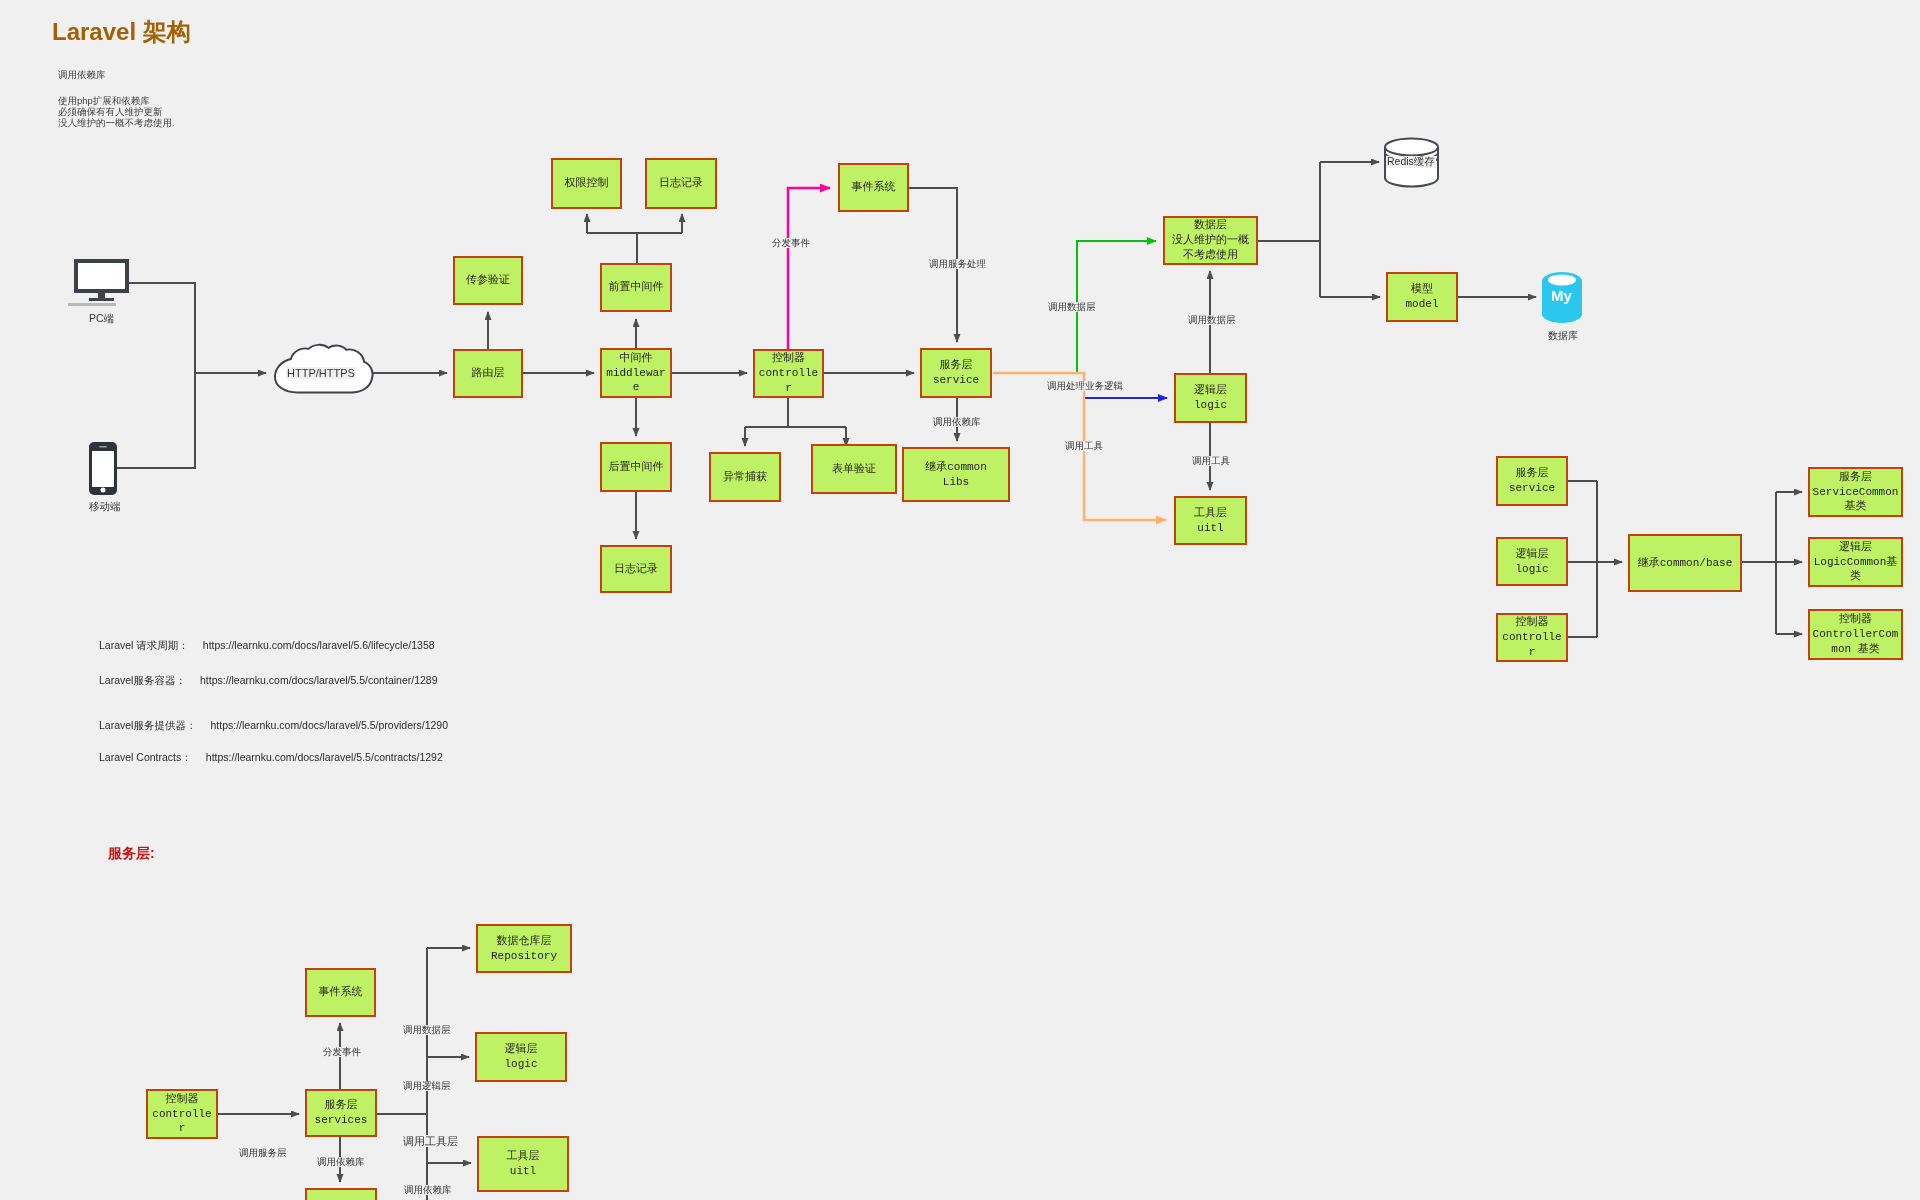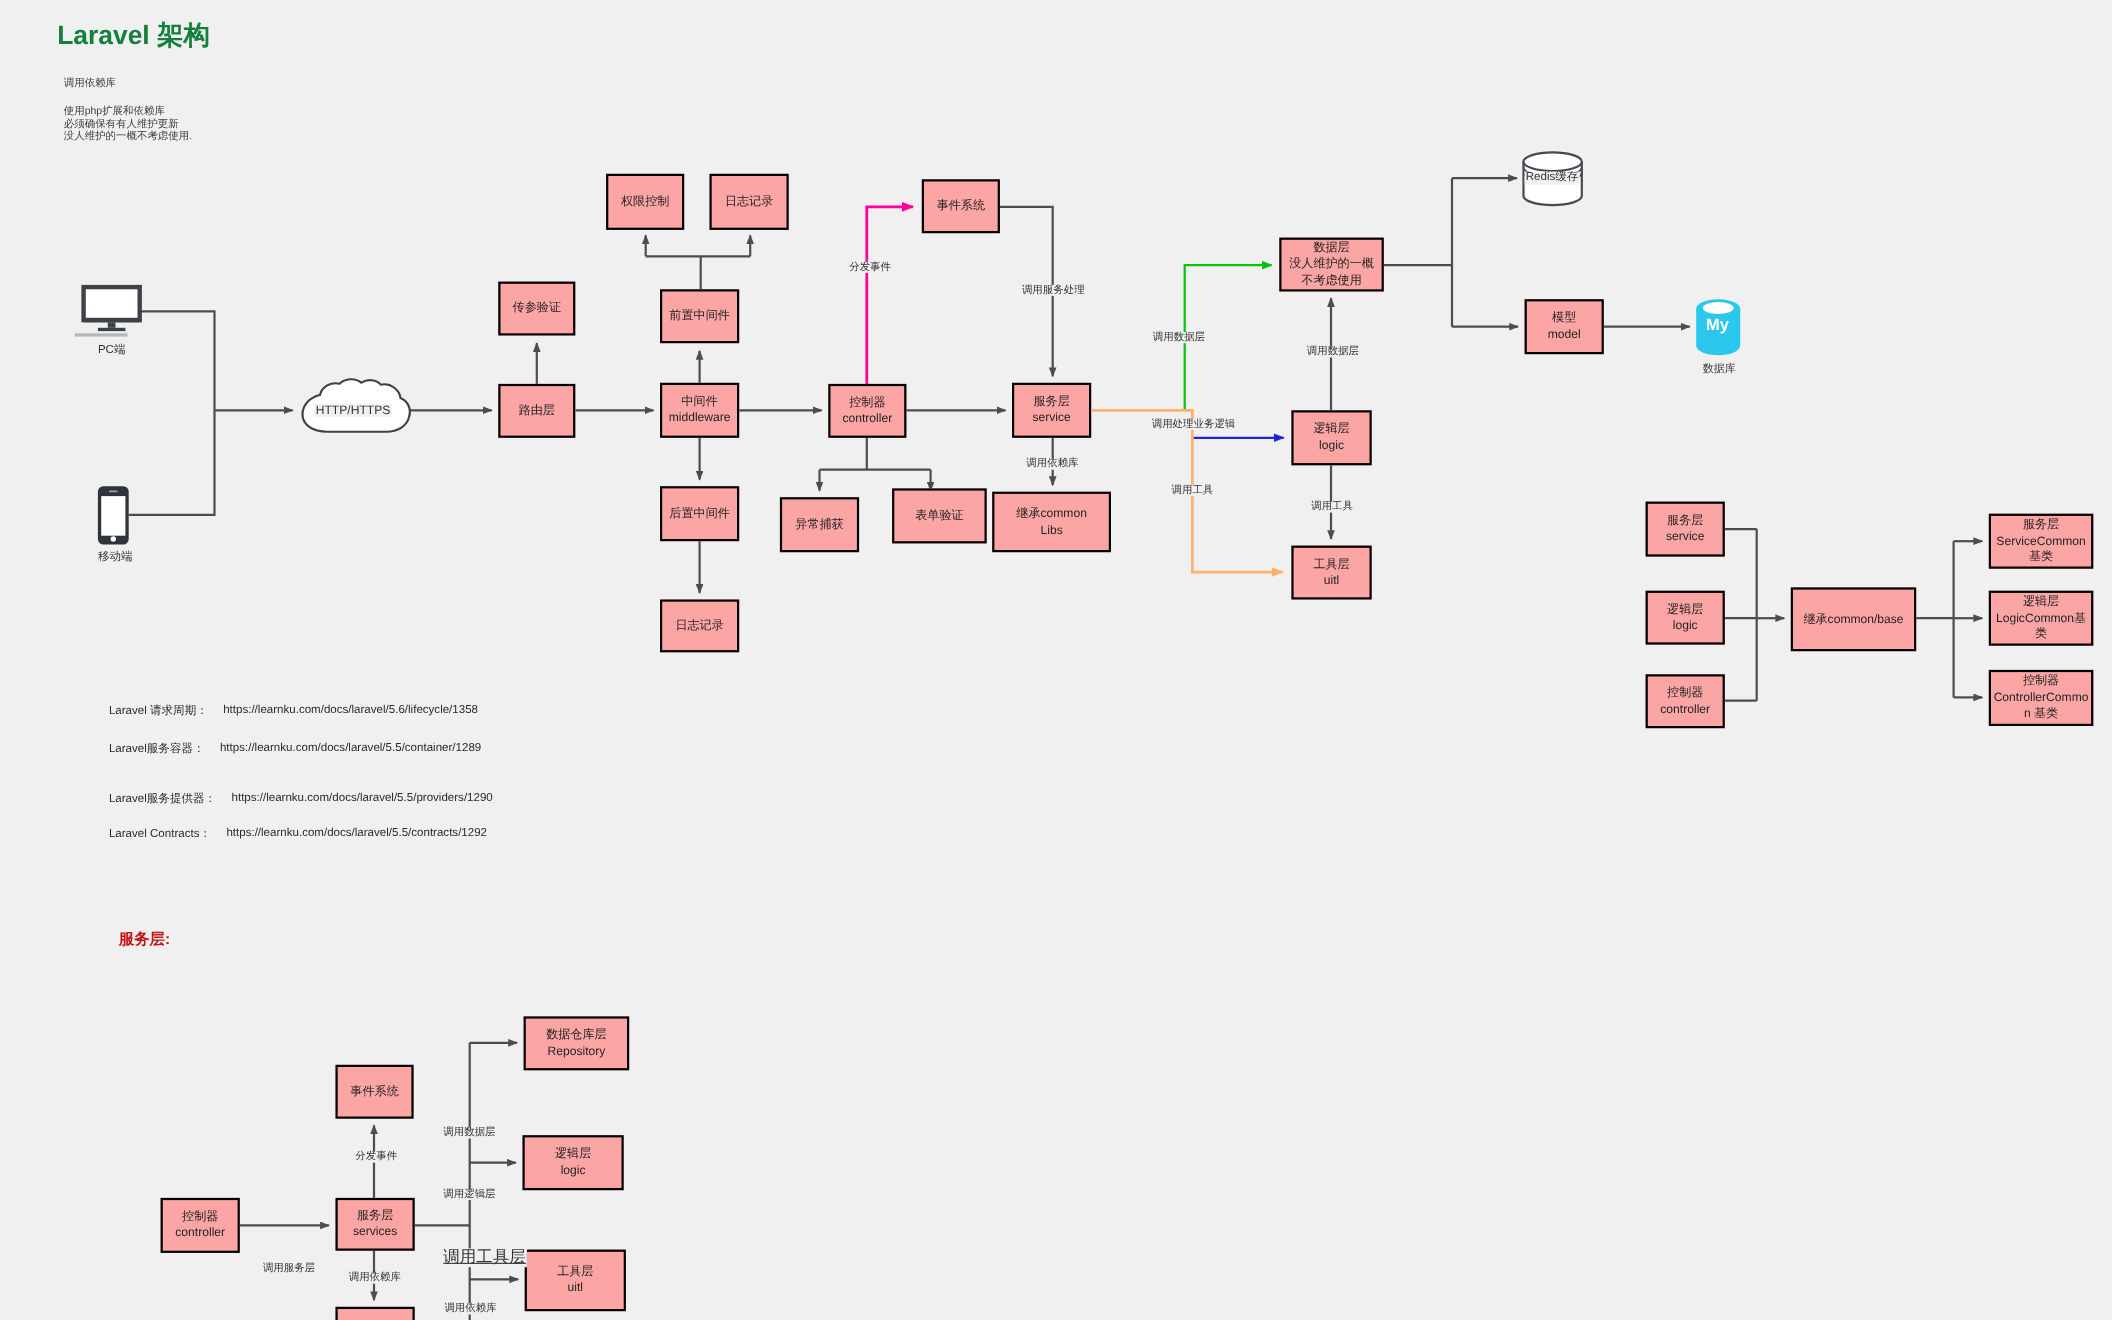--- a/index.html
+++ b/index.html
@@ -5,31 +5,31 @@
   html,body{margin:0;padding:0;}
   body{
     width:1920px;height:1200px;position:relative;overflow:hidden;
     background:#f0f0f0;
     font-family:"Liberation Sans","DejaVu Sans",sans-serif;
     color:#222;
   }
   #edge-layer{position:absolute;left:0;top:0;width:1920px;height:1200px;}
   .node{
     position:absolute;box-sizing:border-box;
-    background:#fca5a5;border:2px solid #000000;
+    background:#bef264;border:2px solid #c2410c;
     display:flex;align-items:center;justify-content:center;text-align:center;
     font-size:11px;line-height:1.35;color:#1f1f1f;
-    white-space:pre-line;word-break:break-word;padding:2px;
+    white-space:pre-line;word-break:break-word;padding:2px;font-family:Liberation Mono, monospace;
   }
   .elabel{
     position:absolute;font-size:9.5px;color:#333;white-space:nowrap;
     background:#f0f0f0;padding:0 1px;line-height:1.1;
   }
   .page-title{
-    position:absolute;left:52px;top:16px;font-size:24px;font-weight:600;color:#15803d;
+    position:absolute;left:52px;top:16px;font-size:24px;font-weight:600;color:#a16207;
   }
   .note-line{position:absolute;left:58px;font-size:9.5px;color:#3c3c3c;white-space:nowrap;}
   .section-heading{position:absolute;left:108px;top:845px;font-size:14px;font-weight:600;color:#c41414;}
   .link-row{position:absolute;left:99px;font-size:10.5px;color:#2a2a2a;white-space:nowrap;display:flex;gap:14px;}
   .link-row a{color:#2a2a2a;text-decoration:none;}
 </style>
 </head>
 <body>
 
 <svg id="edge-layer" width="1920" height="1200" viewBox="0 0 1920 1200">
@@ -223,16 +223,16 @@
     <div class="elabel" style="left: 286px; top: 367px; font-size: 11px;">HTTP/HTTPS</div>
     <div class="elabel" style="left: 1386px; top: 156px; font-size: 10.5px;">Redis缓存</div>
     <div class="elabel" style="left: 1550px; top: 288px; font-size: 15px; font-weight: bold; color: rgb(255, 255, 255); background: none;">My</div>
     <div class="elabel" style="left: 1547px; top: 330px; font-size: 10px;">数据库</div>
     <div class="elabel" style="left: 88px; top: 313px; font-size: 10.5px;">PC端</div>
     <div class="elabel" style="left: 88px; top: 501px; font-size: 10.5px;">移动端</div>
     <div class="elabel" style="left: 322px; top: 1047px; font-size: 9.5px;">分发事件</div>
     <div class="elabel" style="left: 238px; top: 1148px; font-size: 9.5px;">调用服务层</div>
     <div class="elabel" style="left: 402px; top: 1025px; font-size: 9.5px;">调用数据层</div>
     <div class="elabel" style="left: 402px; top: 1081px; font-size: 9.5px;">调用逻辑层</div>
-    <div class="elabel" style="left: 402px; top: 1135px; font-size: 15px; text-decoration: underline;">调用工具层</div>
+    <div class="elabel" style="left: 402px; top: 1135px; font-size: 11px;">调用工具层</div>
     <div class="elabel" style="left: 316px; top: 1157px; font-size: 9.5px;">调用依赖库</div>
     <div class="elabel" style="left: 403px; top: 1185px; font-size: 9.5px;">调用依赖库</div>
   </div>
 
 </body></html>

